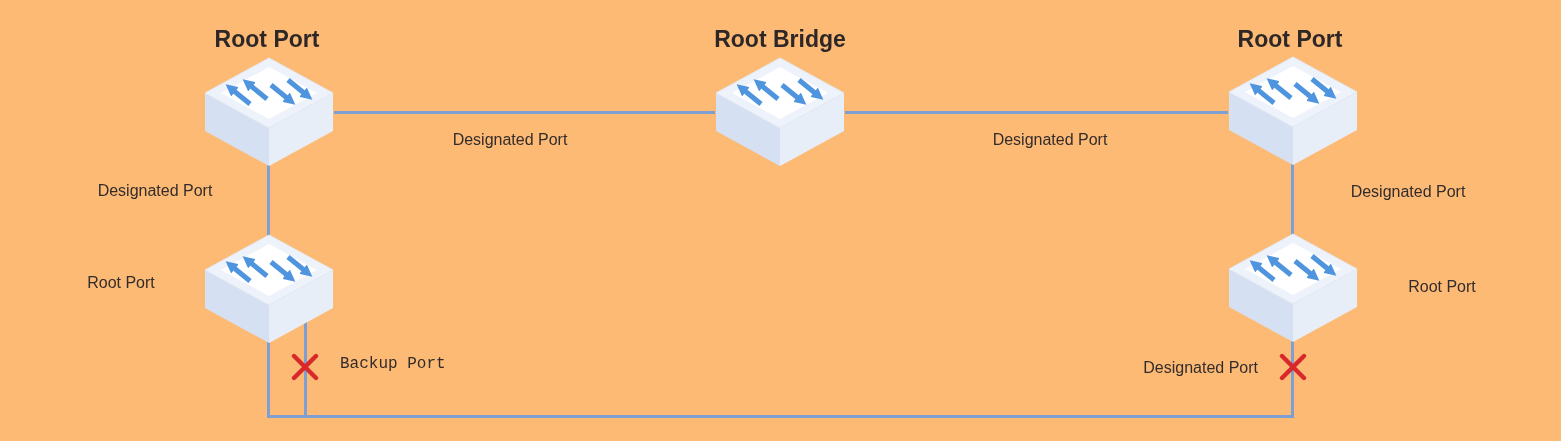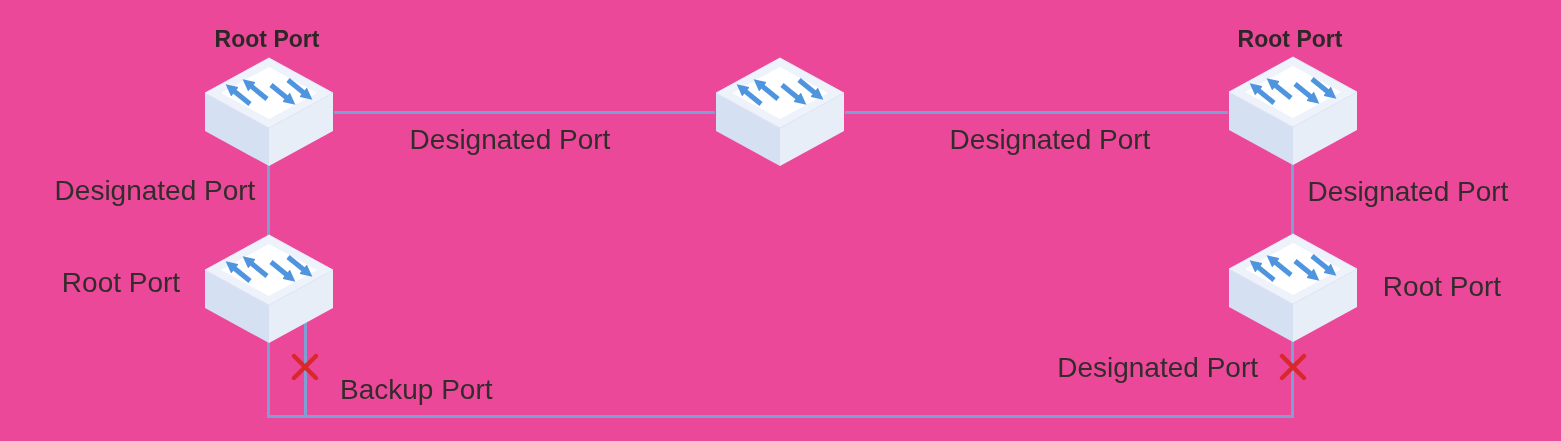--- a/index.html
+++ b/index.html
@@ -1,41 +1,41 @@
 <!DOCTYPE html>
 <html><head>
 <meta charset="utf-8">
 <style>
   html, body { margin: 0; padding: 0; background: #ffffff; }
   .canvas {
     position: relative;
     width: 1561px;
     height: 441px;
-    background: #ec4899;
+    background: #fdba74;
     font-family: "Liberation Sans", sans-serif;
     overflow: hidden;
   }
   
   .link {
     position: absolute;
     background: #7d9fd4;
   }
   .link.h { height: 3px; }
   .link.v { width: 3px; }
   
   .switch {
     position: absolute;
     width: 132px;
     height: 112px;
   }
   
   .lbl {
     position: absolute;
     color: #332c2c;
-    font-size: 28px;
+    font-size: 16px;
     white-space: nowrap;
     transform: translate(-50%, -50%);
   }
   .lbl.bold {
     font-size: 23px;
     font-weight: 700;
     color: #2e2727;
   }
   .lbl.anchor-left  { transform: translate(0, -50%); }
   .lbl.anchor-right { transform: translate(-100%, -50%); }
@@ -95,32 +95,33 @@
       <use href="#switch-shape"></use>
     </svg>
   <svg class="switch" style="left:203px; top:233px;" viewBox="0 0 132 112">
       <use href="#switch-shape"></use>
     </svg>
   <svg class="switch" style="left:1227px; top:232px;" viewBox="0 0 132 112">
       <use href="#switch-shape"></use>
     </svg>
 
   <div class="lbl bold" style="left:267px; top:39px;">Root Port</div>
+  <div class="lbl bold" style="left:780px; top:39px;">Root Bridge</div>
   <div class="lbl bold" style="left:1290px; top:39px;">Root Port</div>
   <div class="lbl" style="left:121px; top:283px;">Root Port</div>
   <div class="lbl" style="left:1442px; top:287px;">Root Port</div>
 
   <div class="lbl" style="left:510px; top:140px;">Designated Port</div>
   <div class="lbl" style="left:1050px; top:140px;">Designated Port</div>
   <div class="lbl" style="left:155px; top:191px;">Designated Port</div>
   <div class="lbl" style="left:1408px; top:192px;">Designated Port</div>
 
   <svg class="xmark" style="left:291px; top:353px;" viewBox="0 0 28 28">
       <use href="#x-shape"></use>
     </svg>
-  <div class="lbl anchor-left" style="left:340px; top:390px;">Backup Port</div>
+  <div class="lbl anchor-left" style="left:340px; top:364px;font-family:Liberation Mono, monospace;">Backup Port</div>
 
   <svg class="xmark" style="left:1279px; top:353px;" viewBox="0 0 28 28">
       <use href="#x-shape"></use>
     </svg>
   <div class="lbl anchor-right" style="left:1258px; top:368px;">Designated Port</div>
 
 </div>
 
 </body></html>

